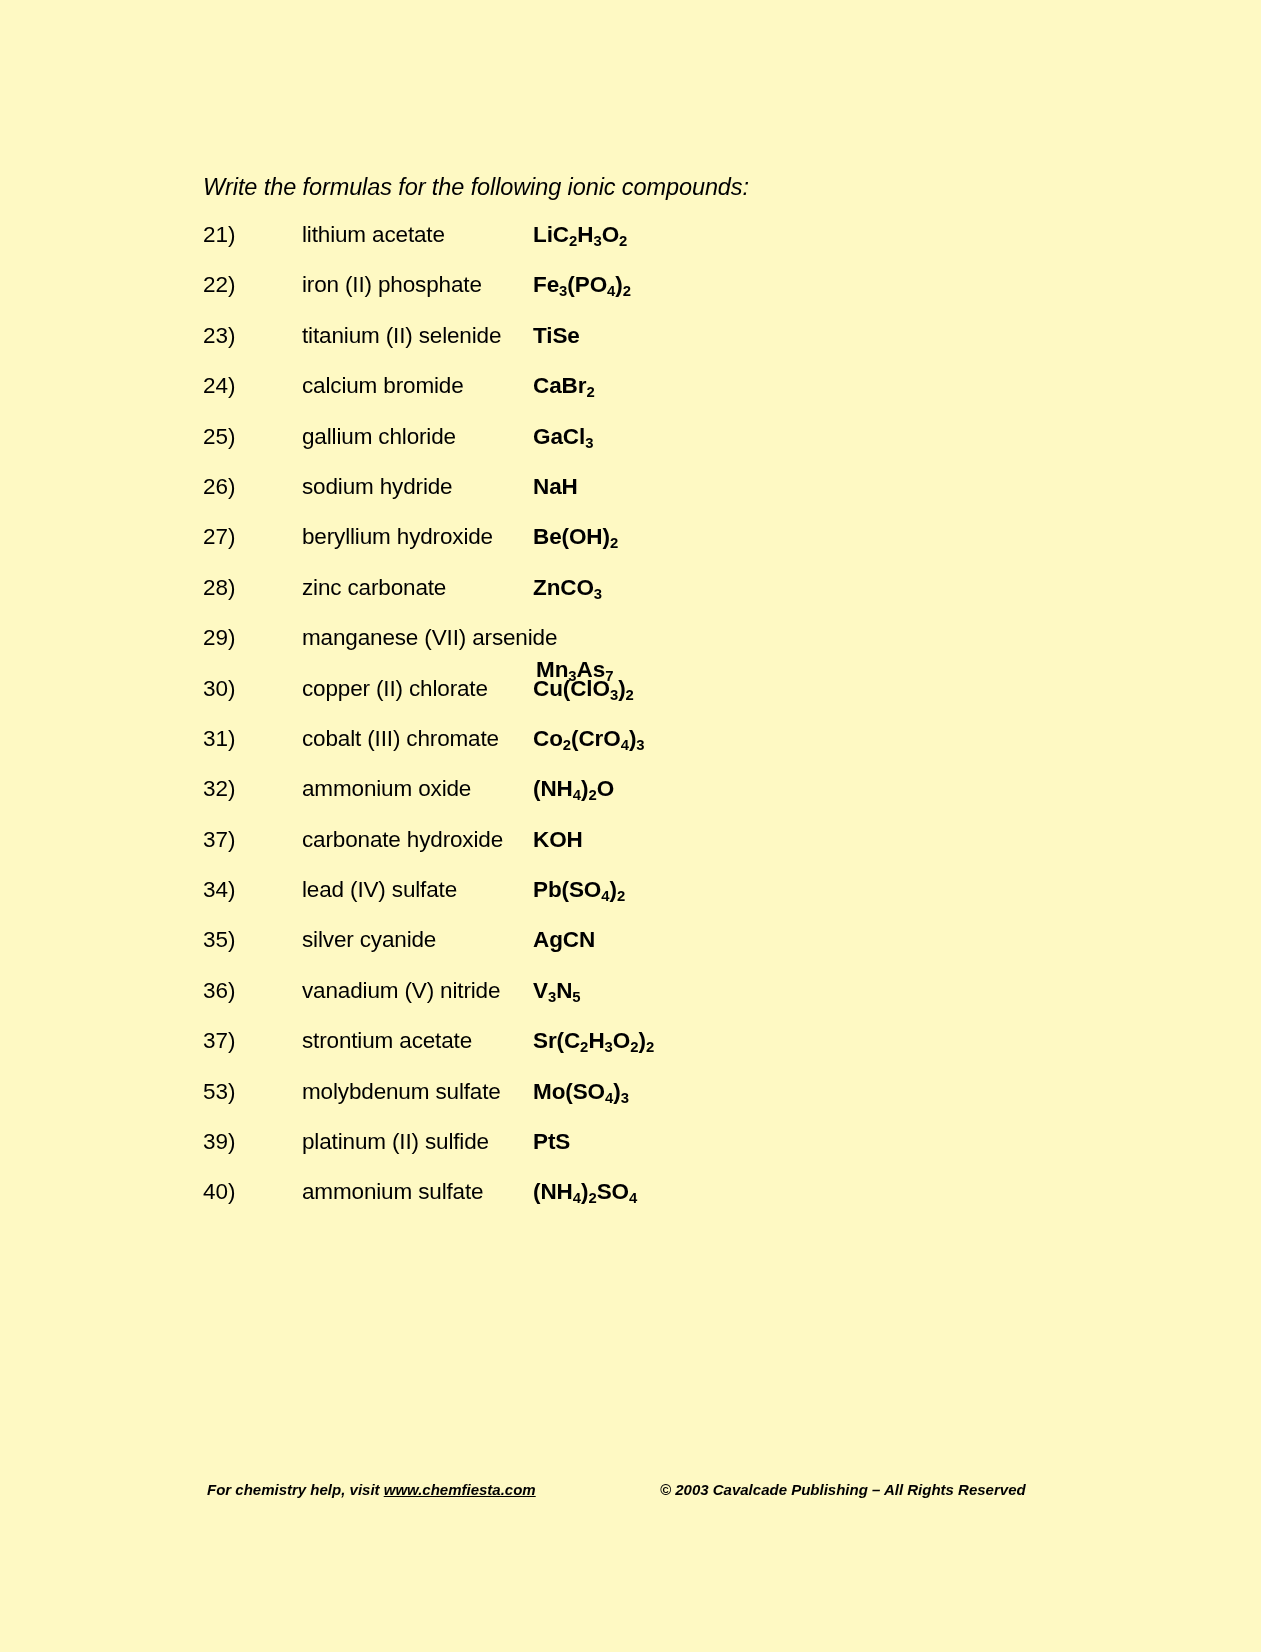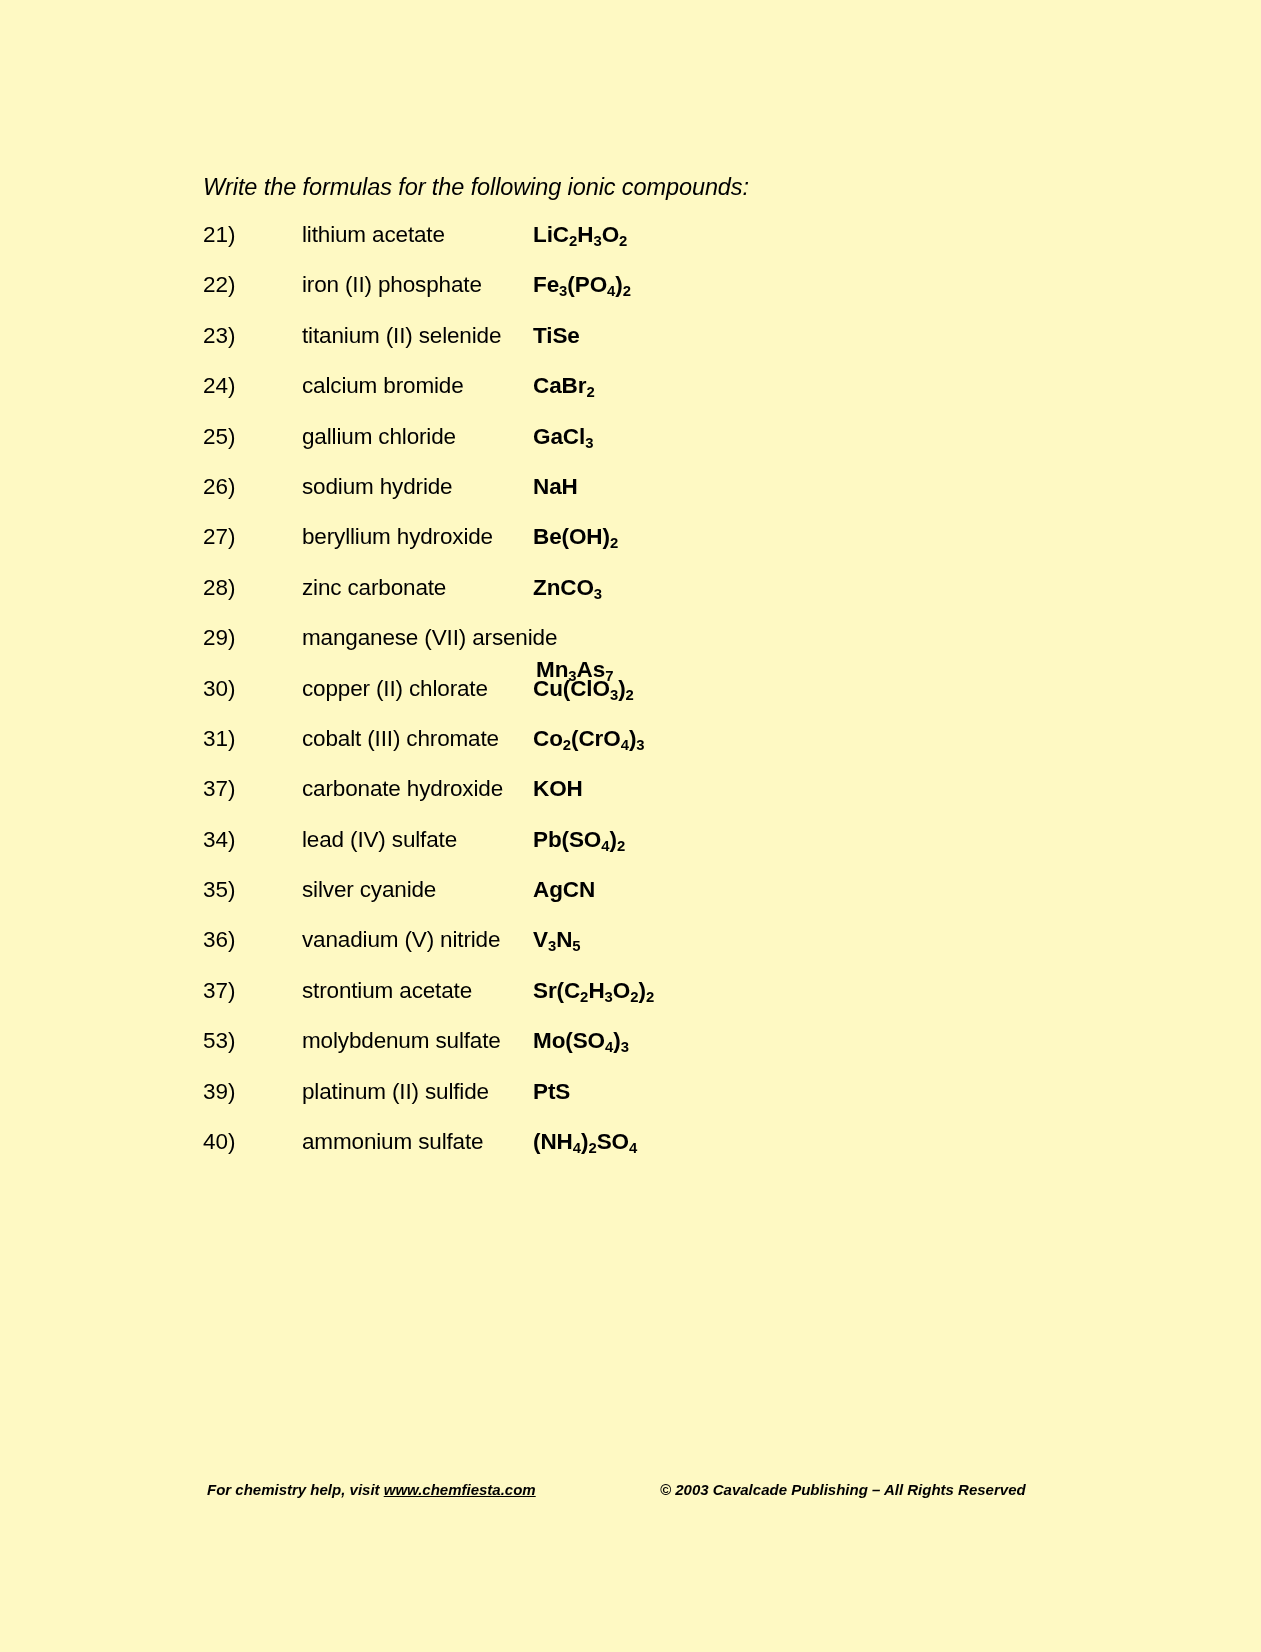--- a/index.html
+++ b/index.html
@@ -175,20 +175,25 @@
         <span class="q-number">30)</span>
         <span class="q-name">copper (II) chlorate</span>
         <span class="q-formula">Cu(ClO<sub>3</sub>)<sub>2</sub></span>
       </div>
       <div class="question-row">
         <span class="q-number">31)</span>
         <span class="q-name">cobalt (III) chromate</span>
         <span class="q-formula">Co<sub>2</sub>(CrO<sub>4</sub>)<sub>3</sub></span>
       </div>
       <div class="question-row">
+        <span class="q-number">32)</span>
+        <span class="q-name">ammonium oxide</span>
+        <span class="q-formula">(NH<sub>4</sub>)<sub>2</sub>O</span>
+      </div>
+      <div class="question-row">
         <span class="q-number">37)</span>
         <span class="q-name">carbonate hydroxide</span>
         <span class="q-formula">KOH</span>
       </div>
       <div class="question-row">
         <span class="q-number">34)</span>
         <span class="q-name">lead (IV) sulfate</span>
         <span class="q-formula">Pb(SO<sub>4</sub>)<sub>2</sub></span>
       </div>
       <div class="question-row">

